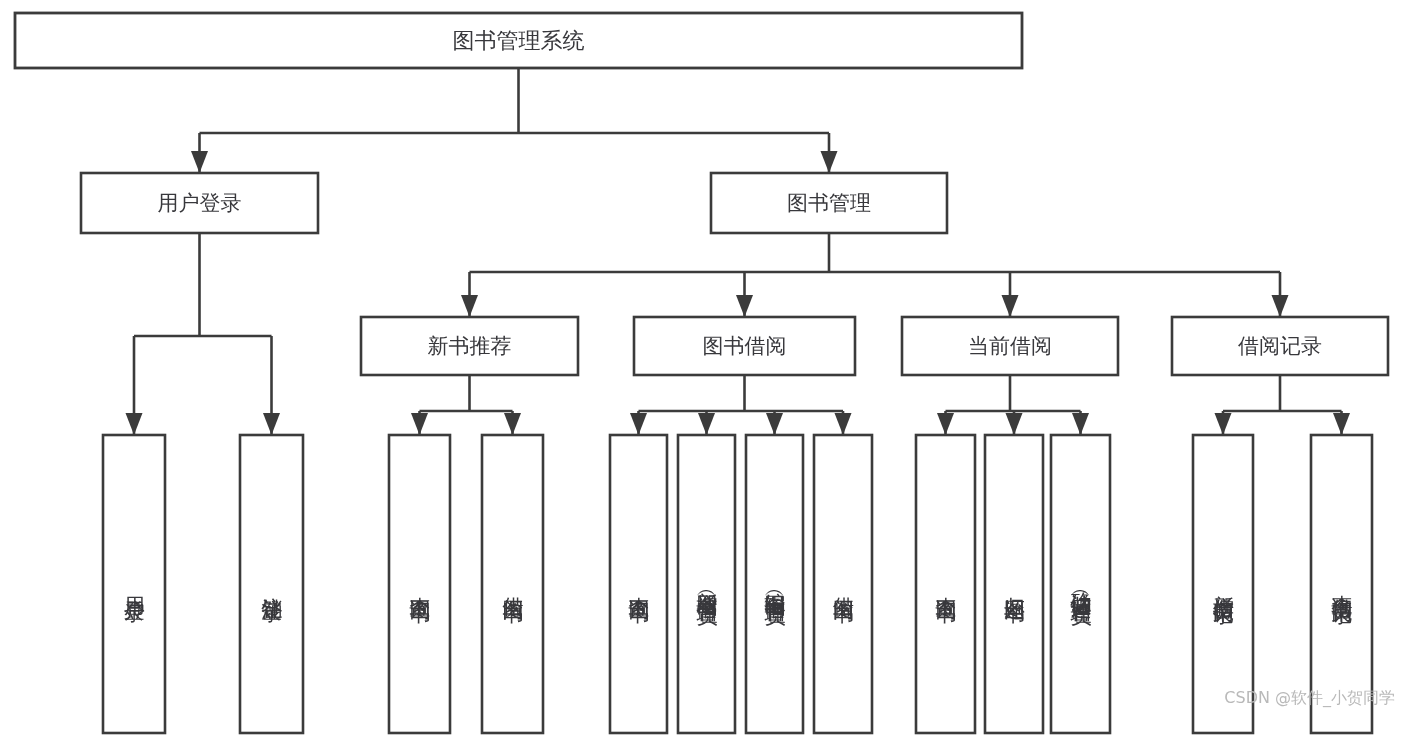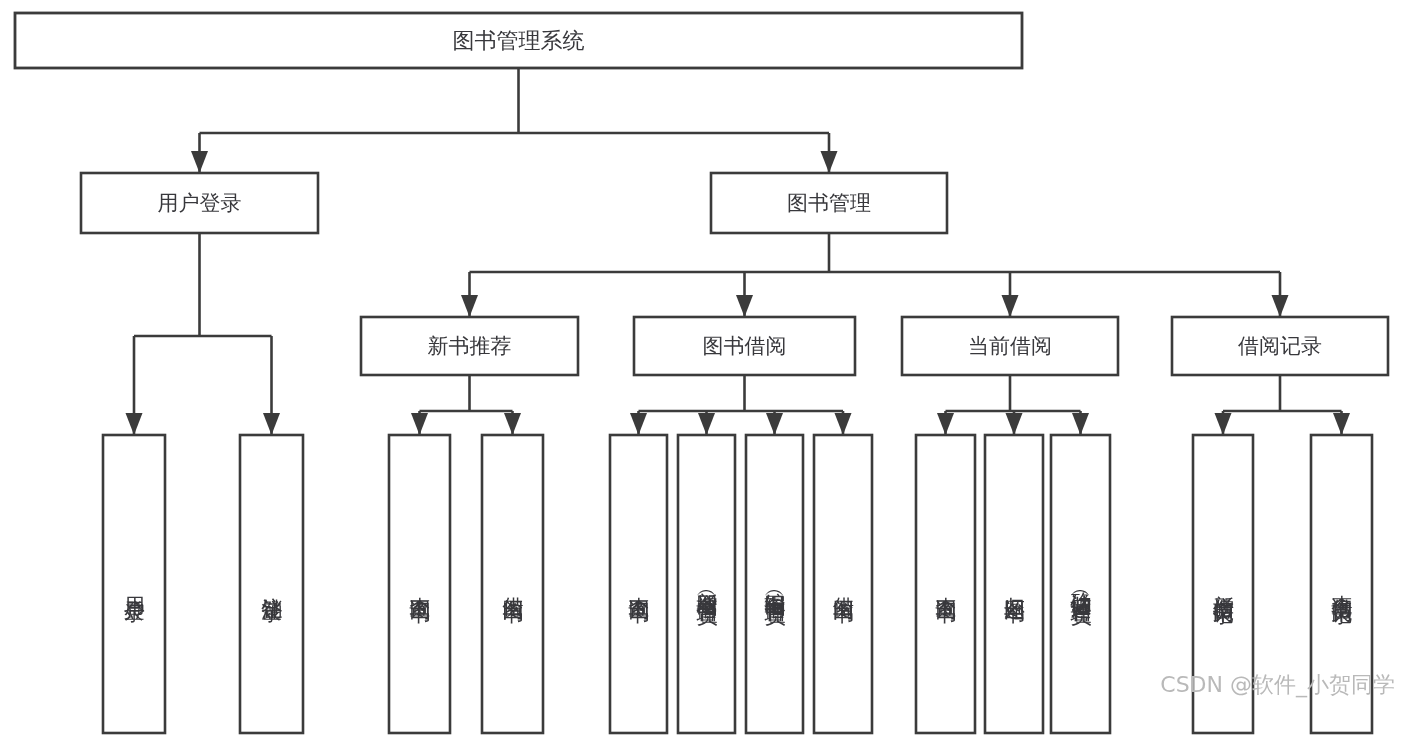--- a/index.html
+++ b/index.html
@@ -70,23 +70,23 @@
     font-size: 21px;
     line-height: 1.18;
     letter-spacing: 2px;
     color: #38383c;
     white-space: nowrap;
     text-align: center;
   }
   .watermark {
     position: absolute;
     right: 10px;
-    bottom: 20px;
-    font-family: "DejaVu Sans", "Liberation Sans", sans-serif;
-    font-size: 22px;
+    bottom: 11px;
+    font-family: "DejaVu Sans", "Liberation Sans", sans-serif;
+    font-size: 16px;
     color: #b9b9b9;
     white-space: nowrap;
     user-select: none;
     margin-left: 25px;
   }
 </style>
 </head>
 <body>
 
 <div id="diagram-root">

